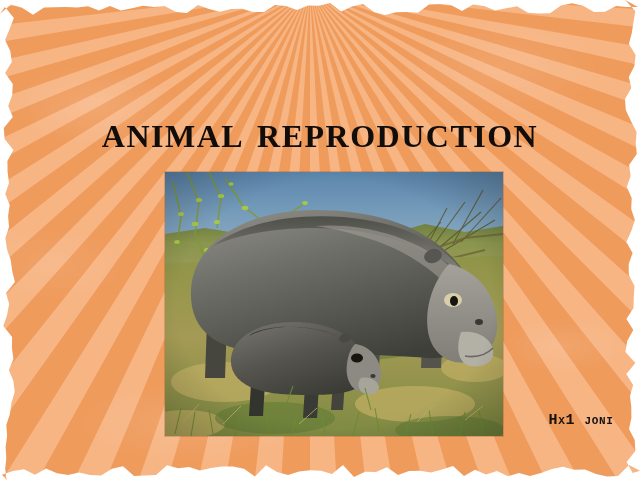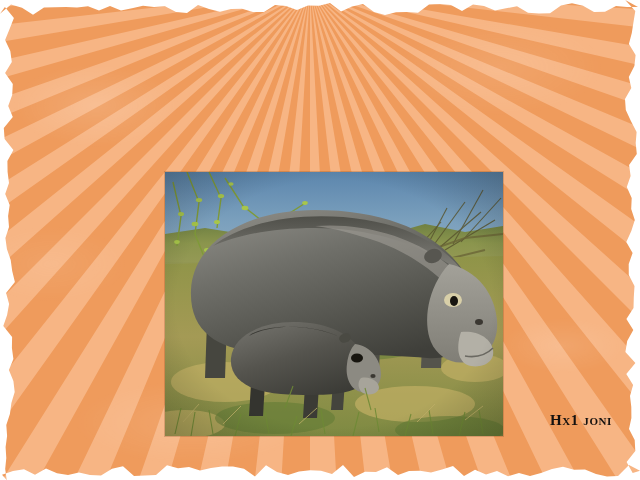--- a/index.html
+++ b/index.html
@@ -93,21 +93,21 @@
   }
   #photo-frame svg { display: block; width: 338px; height: 264px; }
 
   
   #attribution {
     position: absolute;
     left: 536px;
     top: 412px;
     width: 90px;
     text-align: center;
-    font-family: Liberation Serif, serif;
+    font-family: Liberation Mono, monospace;
     font-weight: bold;
     font-size: 15px;
     letter-spacing: .6px;
     color: #14110f;
     font-variant: small-caps;
     white-space: nowrap;
   }
 </style>
 </head>
 <body>
@@ -311,20 +311,21 @@
           <path d="M58 252 L76 234"></path>
         <path d="M134 252 L152 236"></path>
           <path d="M252 250 L270 232"></path>
         <path d="M300 248 L318 234"></path>
       </g>
 
       <rect x="0" y="0" width="338" height="264" fill="url(#vig)"></rect>
     </svg>
   </div>
 
+  <div id="title">Animal Reproduction</div>
 
   <div id="attribution">Hx1 joni</div>
 
   <div id="torn-border">
     <svg viewBox="0 0 640 480" preserveAspectRatio="none" aria-hidden="true">
       <path id="tornpath" fill="#ffffff" fill-rule="evenodd" d="M0 0 H640 V480 H0 Z M0.0 13.7 L11.0 4.5 L22.0 7.7 L33.0 14.7 L44.0 7.5 L55.0 7.3 L66.0 6.9 L77.0 7.4 L88.0 6.2 L99.0 10.6 L110.0 5.9 L121.0 10.6 L132.0 8.3 L143.0 5.7 L154.0 7.1 L165.0 6.2 L176.0 12.1 L187.0 13.0 L198.0 5.1 L209.0 9.0 L220.0 11.8 L231.0 9.1 L242.0 8.7 L253.0 12.0 L264.0 11.9 L275.0 5.0 L286.0 6.1 L297.0 10.1 L308.0 5.6 L319.0 5.7 L330.0 3.0 L341.0 11.4 L352.0 6.4 L363.0 3.9 L374.0 12.0 L385.0 14.9 L396.0 12.3 L407.0 11.9 L418.0 12.7 L429.0 4.4 L440.0 3.9 L451.0 5.1 L462.0 11.1 L473.0 4.4 L484.0 6.0 L495.0 10.6 L506.0 8.3 L517.0 6.3 L528.0 12.8 L539.0 13.6 L550.0 13.2 L561.0 5.4 L572.0 3.3 L583.0 5.7 L594.0 12.1 L605.0 11.7 L616.0 6.0 L627.0 7.0 L638.0 6.9 L625.2 0.0 L635.3 11.0 L633.5 22.0 L631.8 33.0 L628.9 44.0 L635.6 55.0 L634.4 66.0 L628.8 77.0 L631.3 88.0 L625.0 99.0 L625.8 110.0 L630.9 121.0 L636.6 132.0 L635.7 143.0 L636.8 154.0 L629.1 165.0 L630.6 176.0 L626.8 187.0 L631.7 198.0 L631.2 209.0 L634.8 220.0 L631.3 231.0 L626.3 242.0 L632.6 253.0 L628.7 264.0 L628.8 275.0 L634.5 286.0 L633.8 297.0 L633.5 308.0 L626.4 319.0 L633.3 330.0 L627.2 341.0 L625.4 352.0 L635.4 363.0 L626.3 374.0 L633.1 385.0 L630.0 396.0 L631.3 407.0 L631.4 418.0 L629.0 429.0 L634.7 440.0 L635.3 451.0 L626.6 462.0 L632.7 473.0 L640.0 470.8 L629.0 465.1 L618.0 476.0 L607.0 476.5 L596.0 474.1 L585.0 469.6 L574.0 469.7 L563.0 466.8 L552.0 469.0 L541.0 473.1 L530.0 476.0 L519.0 472.9 L508.0 476.3 L497.0 471.0 L486.0 474.5 L475.0 469.7 L464.0 475.9 L453.0 465.9 L442.0 469.5 L431.0 472.4 L420.0 470.7 L409.0 471.1 L398.0 475.1 L387.0 467.3 L376.0 472.0 L365.0 471.8 L354.0 477.0 L343.0 465.1 L332.0 474.0 L321.0 470.7 L310.0 470.3 L299.0 471.6 L288.0 475.0 L277.0 472.0 L266.0 465.3 L255.0 476.5 L244.0 468.8 L233.0 466.5 L222.0 466.6 L211.0 468.0 L200.0 470.4 L189.0 467.1 L178.0 468.3 L167.0 465.3 L156.0 475.0 L145.0 475.4 L134.0 476.1 L123.0 466.2 L112.0 468.8 L101.0 475.5 L90.0 475.0 L79.0 472.4 L68.0 475.0 L57.0 473.3 L46.0 468.6 L35.0 474.8 L24.0 469.2 L13.0 471.0 L2.0 474.7 L6.7 480.0 L5.2 469.0 L6.3 458.0 L5.6 447.0 L7.1 436.0 L6.3 425.0 L9.9 414.0 L11.4 403.0 L14.7 392.0 L13.4 381.0 L8.9 370.0 L13.4 359.0 L11.9 348.0 L12.1 337.0 L3.3 326.0 L7.1 315.0 L9.1 304.0 L6.1 293.0 L14.9 282.0 L12.2 271.0 L10.7 260.0 L6.9 249.0 L5.4 238.0 L9.0 227.0 L8.1 216.0 L9.7 205.0 L5.2 194.0 L9.0 183.0 L7.6 172.0 L7.4 161.0 L13.4 150.0 L4.6 139.0 L3.8 128.0 L12.8 117.0 L8.2 106.0 L12.2 95.0 L12.8 84.0 L5.1 73.0 L11.8 62.0 L10.3 51.0 L5.1 40.0 L9.6 29.0 L13.9 18.0 L4.9 7.0 Z"></path>
     </svg>
   </div>
 
 </div>

